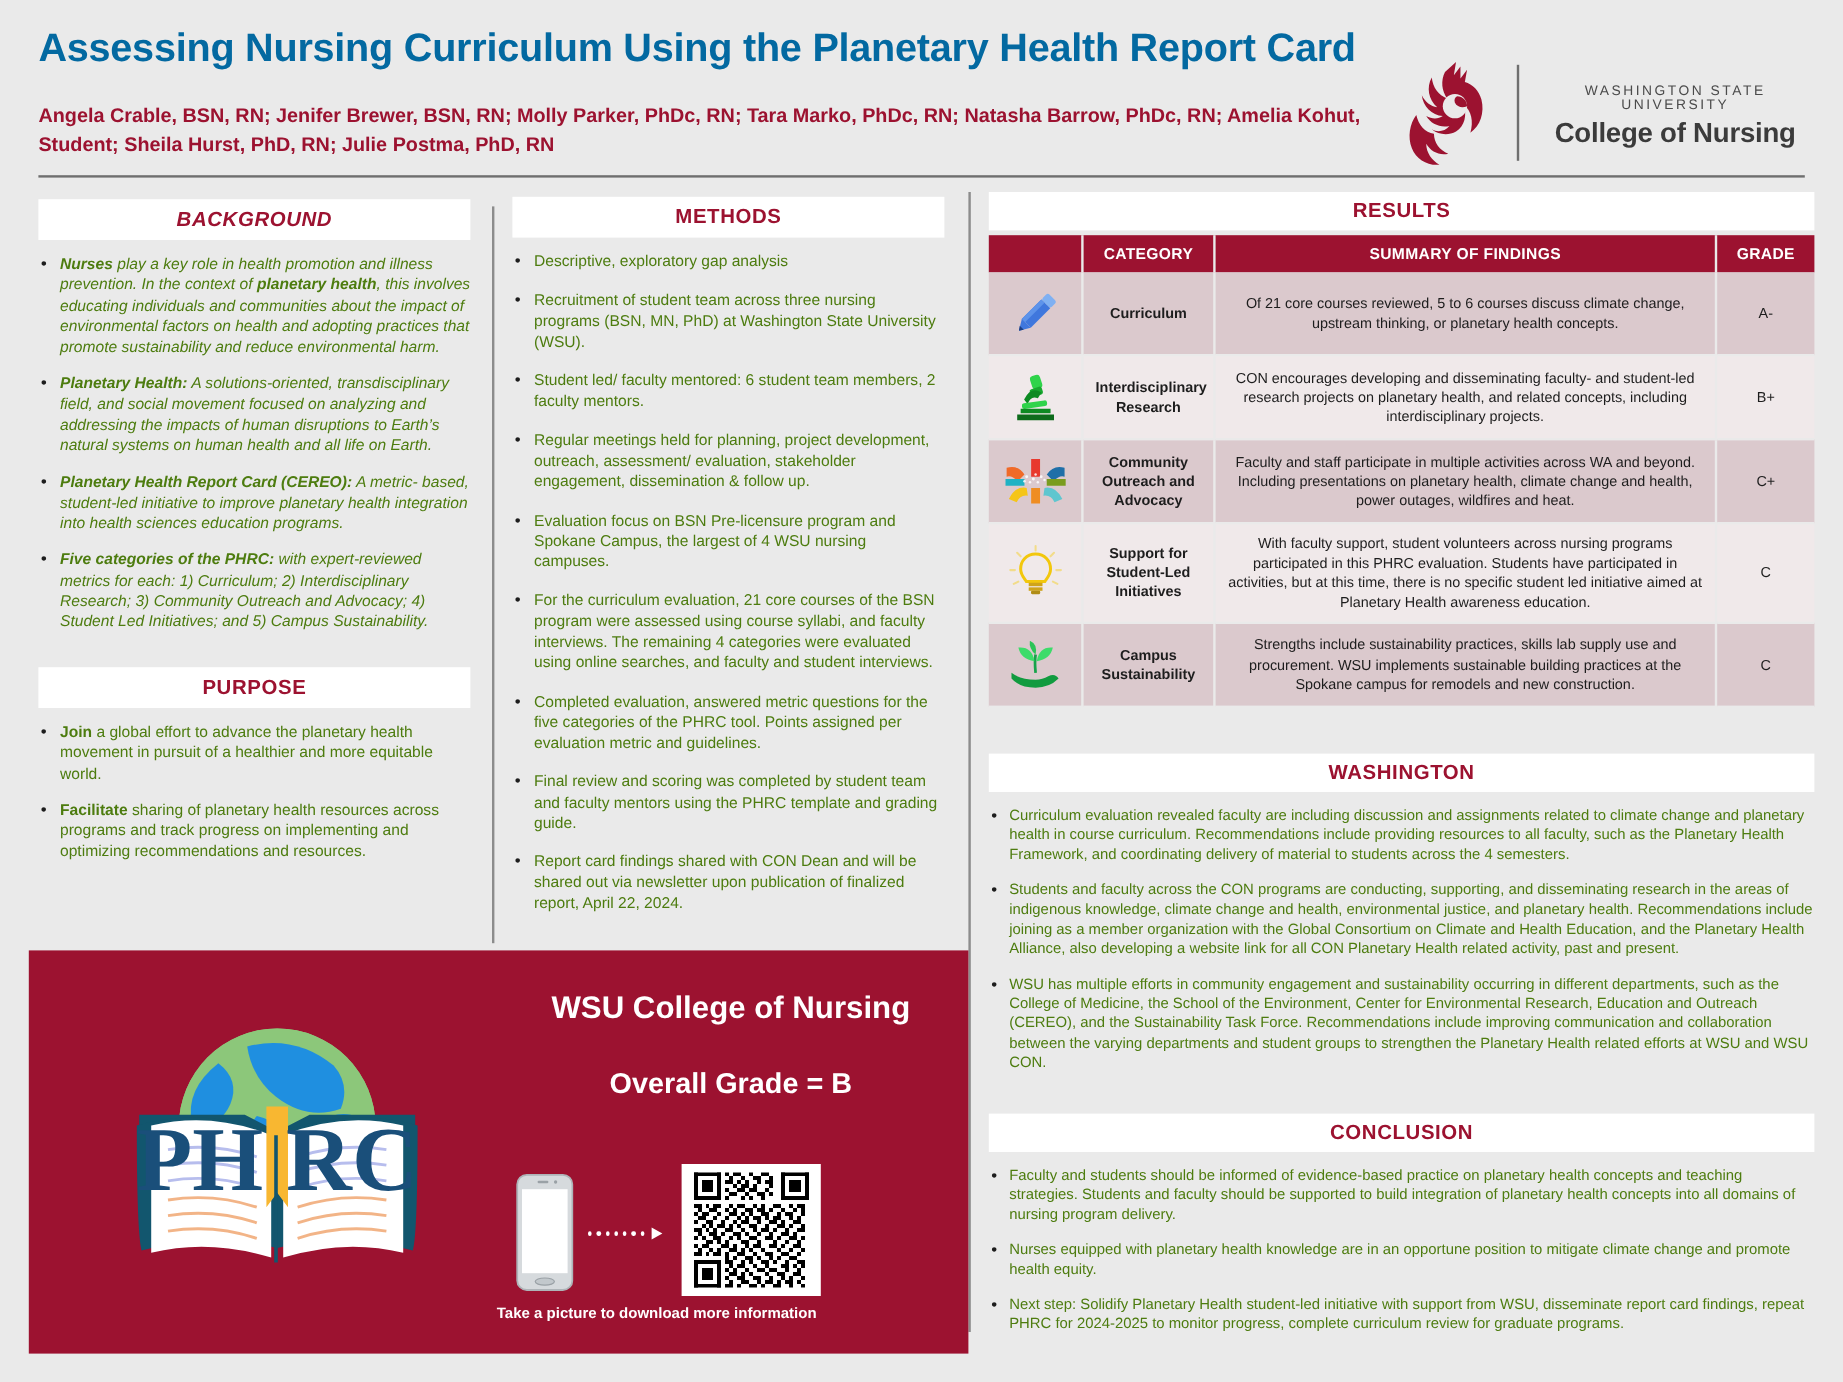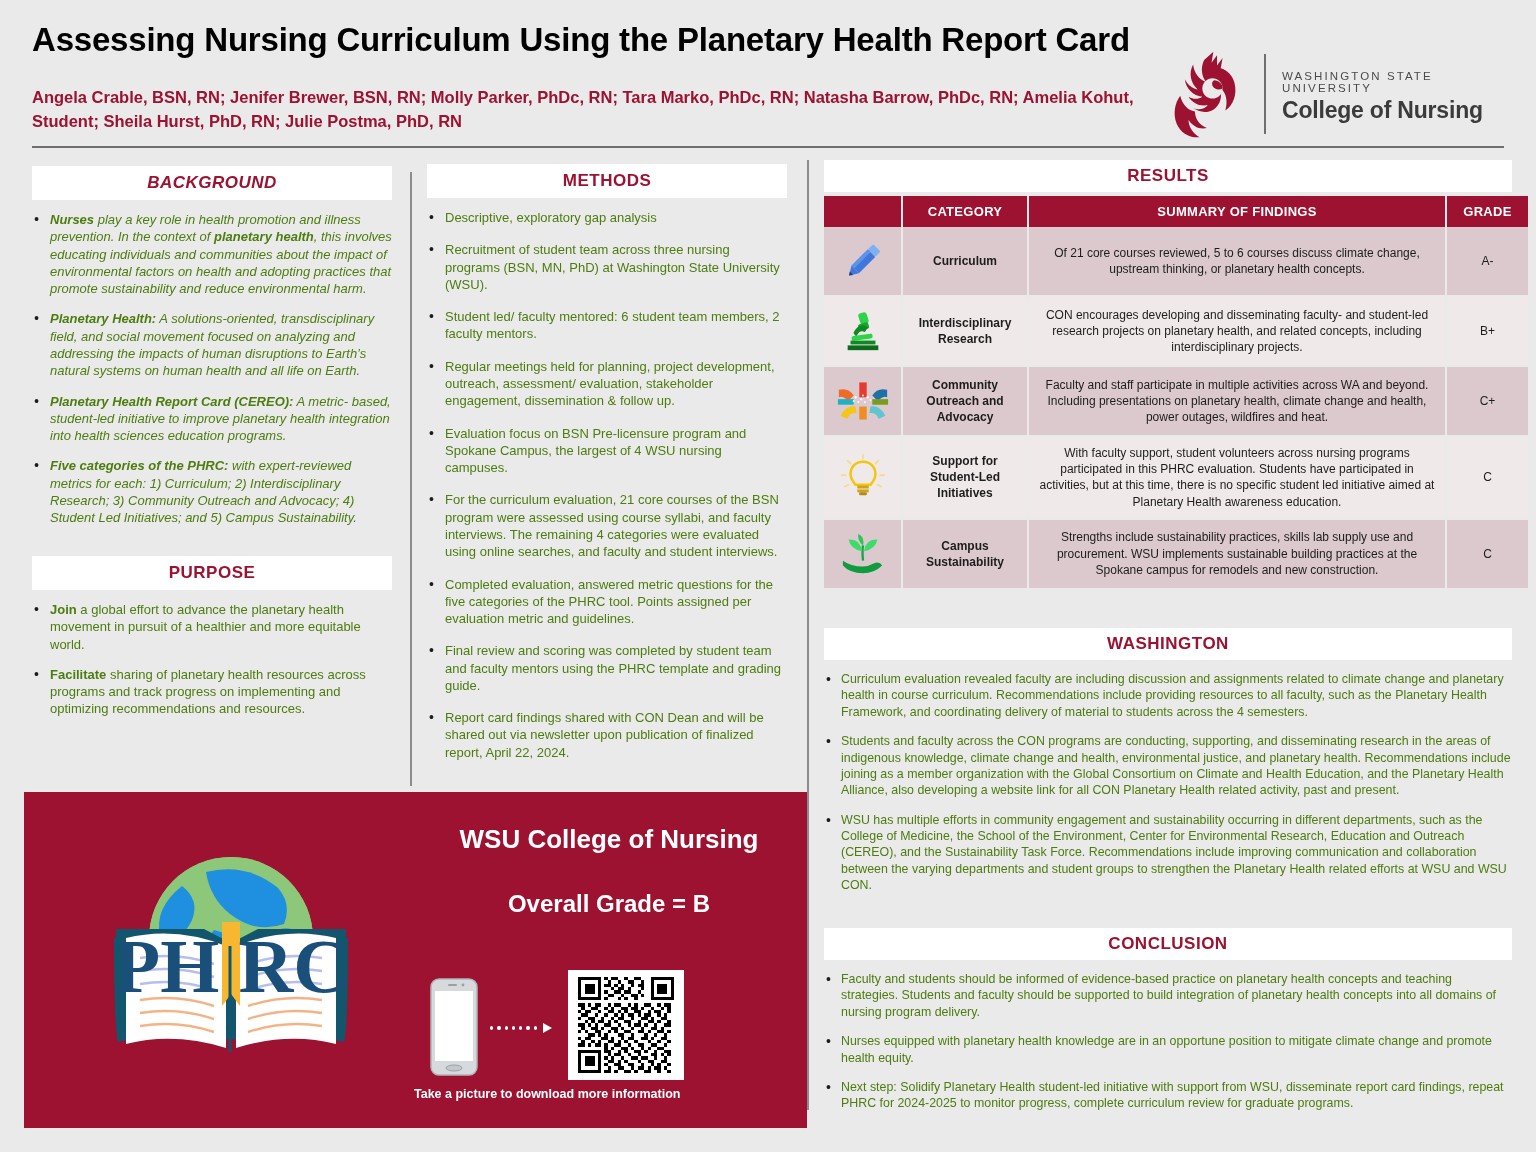--- a/index.html
+++ b/index.html
@@ -8,28 +8,28 @@
     background: #eaeaea;
     font-family: "Liberation Sans", sans-serif;
     overflow: hidden;
   }
   .poster { position: relative; width: 1536px; height: 1152px; background: #eaeaea; }
 
   
   .hdr { position: absolute; left: 0; top: 0; width: 1536px; height: 152px; }
   .hdr-title {
     position: absolute; left: 32px; top: 22px; width: 1120px;
-    font-size: 33px; font-weight: bold; color: #000000;
+    font-size: 33px; font-weight: bold; color: #0369a1;
     letter-spacing: -0.2px; line-height: 1.1;
   }
   .hdr-authors {
     position: absolute; left: 32px; top: 86px; width: 1110px;
     font-size: 16.5px; font-weight: bold; color: #9c1230; line-height: 1.45;
   }
-  .wsu-logo { position: absolute; left: 1160px; top: 48px; width: 350px; height: 95px; }
+  .wsu-logo { position: absolute; left: 1160px; top: 48px; width: 350px; height: 95px; text-align: center; }
   .coug { position: absolute; left: 0; top: 0; width: 92px; height: 92px; }
   .logo-rule { position: absolute; left: 104px; top: 6px; width: 2px; height: 80px; background: #6f6f6f; }
   .logo-txt { position: absolute; left: 122px; top: 22px; }
   .logo-sub {
     font-size: 11.5px; letter-spacing: 2.1px; color: #4b4b4b; font-weight: normal;
   }
   .logo-main {
     font-size: 23px; font-weight: bold; color: #3b3b3b; margin-top: 3px; letter-spacing: -0.2px;
   }
   .hdr-rule { position: absolute; left: 32px; top: 146px; width: 1472px; height: 2px; background: #6f6f6f; }
@@ -187,21 +187,21 @@
       <li>Report card findings shared with CON Dean and will be shared out via newsletter upon publication of finalized report, April 22, 2024.</li>
     </ul>
   </div>
 
   <div class="col3">
     <div class="sec-band band-res">RESULTS</div>
     <table class="results">
       <thead>
         <tr>
           <th style="width:78px"></th>
-          <th style="width:126px">CATEGORY</th>
+          <th style="width:110px">CATEGORY</th>
           <th style="width:418px">SUMMARY OF FINDINGS</th>
           <th style="width:82px;border-right:none">GRADE</th>
         </tr>
       </thead>
       <tbody>
         <tr class="r-odd">
           <td class="c-icon">
             <div class="icon-cell">
               <svg width="46" height="46" viewBox="0 0 48 48">
                   <g transform="rotate(45 24 24)">

